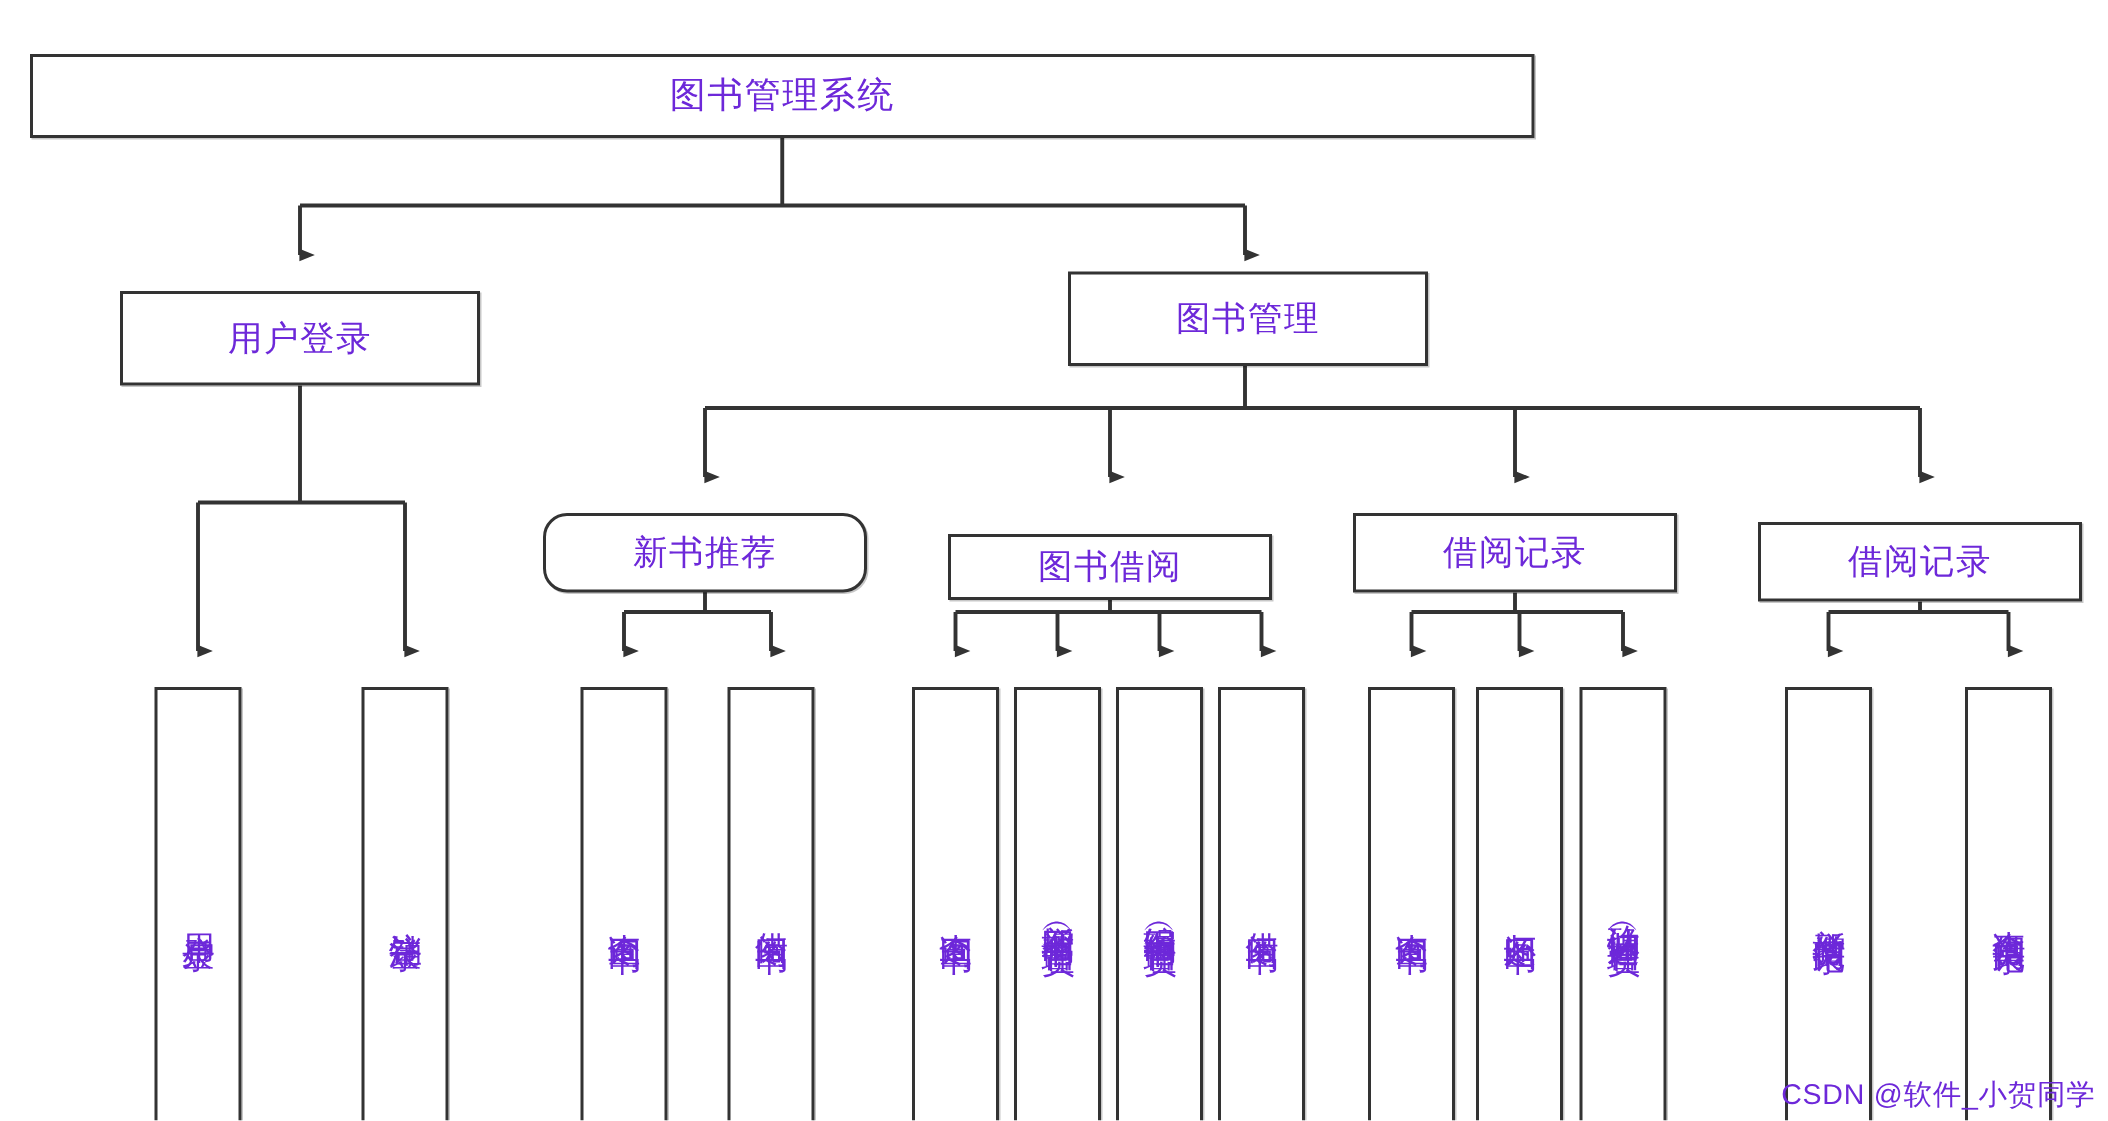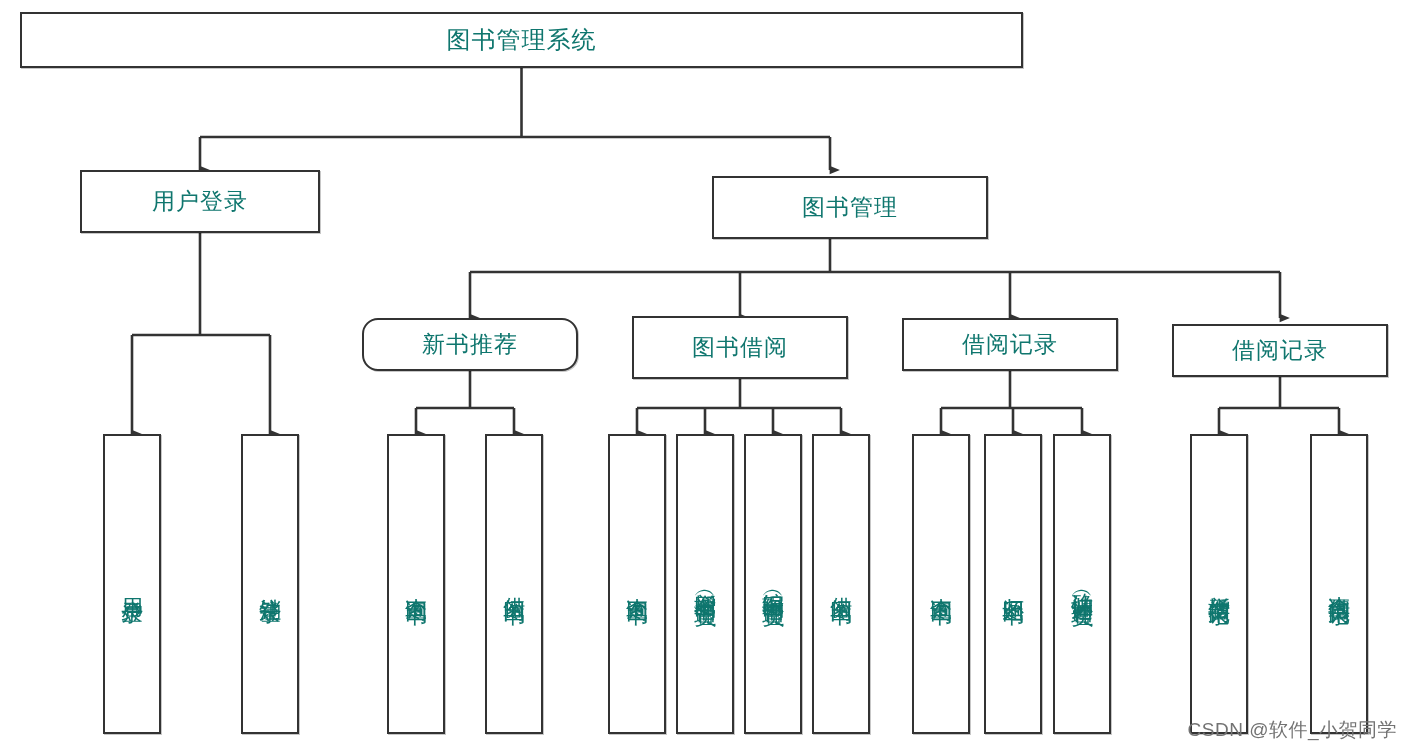--- a/index.html
+++ b/index.html
@@ -26,22 +26,23 @@
     pointer-events: none;
   }
   .node {
     position: absolute;
     box-sizing: border-box;
     border: 2px solid #333333;
     background: #ffffff;
     display: flex;
     align-items: center;
     justify-content: center;
-    color: #0f766e;
+    color: #6d28d9;
     box-shadow: 1px 1px 0 rgba(0,0,0,0.22);
+    margin-top: 24px;
   }
   .node.horiz {
     font-size: 23px;
     letter-spacing: 1px;
     line-height: 1.1;
   }
   .node.vert {
     writing-mode: vertical-rl;
     text-orientation: upright;
     font-size: 22px;
@@ -56,21 +57,21 @@
     white-space: nowrap;
   }
   .node.root {
     font-size: 24px;
   }
   #watermark {
     position: absolute;
     right: 8px;
     bottom: 4px;
     font-size: 19px;
-    color: #737373;
+    color: #6d28d9;
     white-space: nowrap;
     letter-spacing: 0.5px;
   }
 </style>
 </head>
 <body>
 
 <div id="canvas">
   <svg id="edges" viewBox="0 0 1405 747">
     <defs>
@@ -115,27 +116,27 @@
       </g>
   </svg>
 
   <div id="nodes-layer">
       <div class="node horiz root" style="left: 20px; top: 12px; width: 1003px; height: 56px;">
         <span class="label">图书管理系统</span>
       </div>
       <div class="node horiz" style="left: 80px; top: 170px; width: 240px; height: 63px;">
         <span class="label">用户登录</span>
       </div>
-      <div class="node horiz" style="left: 712px; top: 176px; width: 276px; height: 63px;">
+      <div class="node horiz" style="left: 712px; top: 157px; width: 240px; height: 63px;">
         <span class="label">图书管理</span>
       </div>
       <div class="node horiz" style="left: 362px; top: 318px; width: 216px; height: 53px; border-radius: 16px;">
         <span class="label">新书推荐</span>
       </div>
-      <div class="node horiz" style="left: 632px; top: 316px; width: 216px; height: 63px;">
+      <div class="node horiz" style="left: 632px; top: 332px; width: 216px; height: 44px;">
         <span class="label">图书借阅</span>
       </div>
       <div class="node horiz" style="left: 902px; top: 318px; width: 216px; height: 53px;">
         <span class="label">借阅记录</span>
       </div>
       <div class="node horiz" style="left: 1172px; top: 324px; width: 216px; height: 53px;">
         <span class="label">借阅记录</span>
       </div>
       <div class="node vert" style="left: 103px; top: 434px; width: 58px; height: 300px;">
         <span class="label">用户登录</span>

